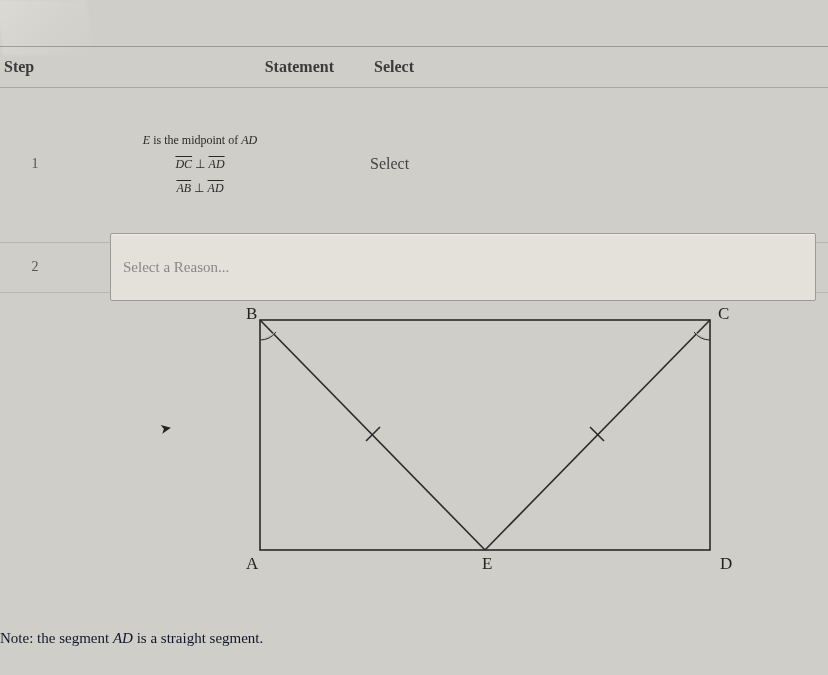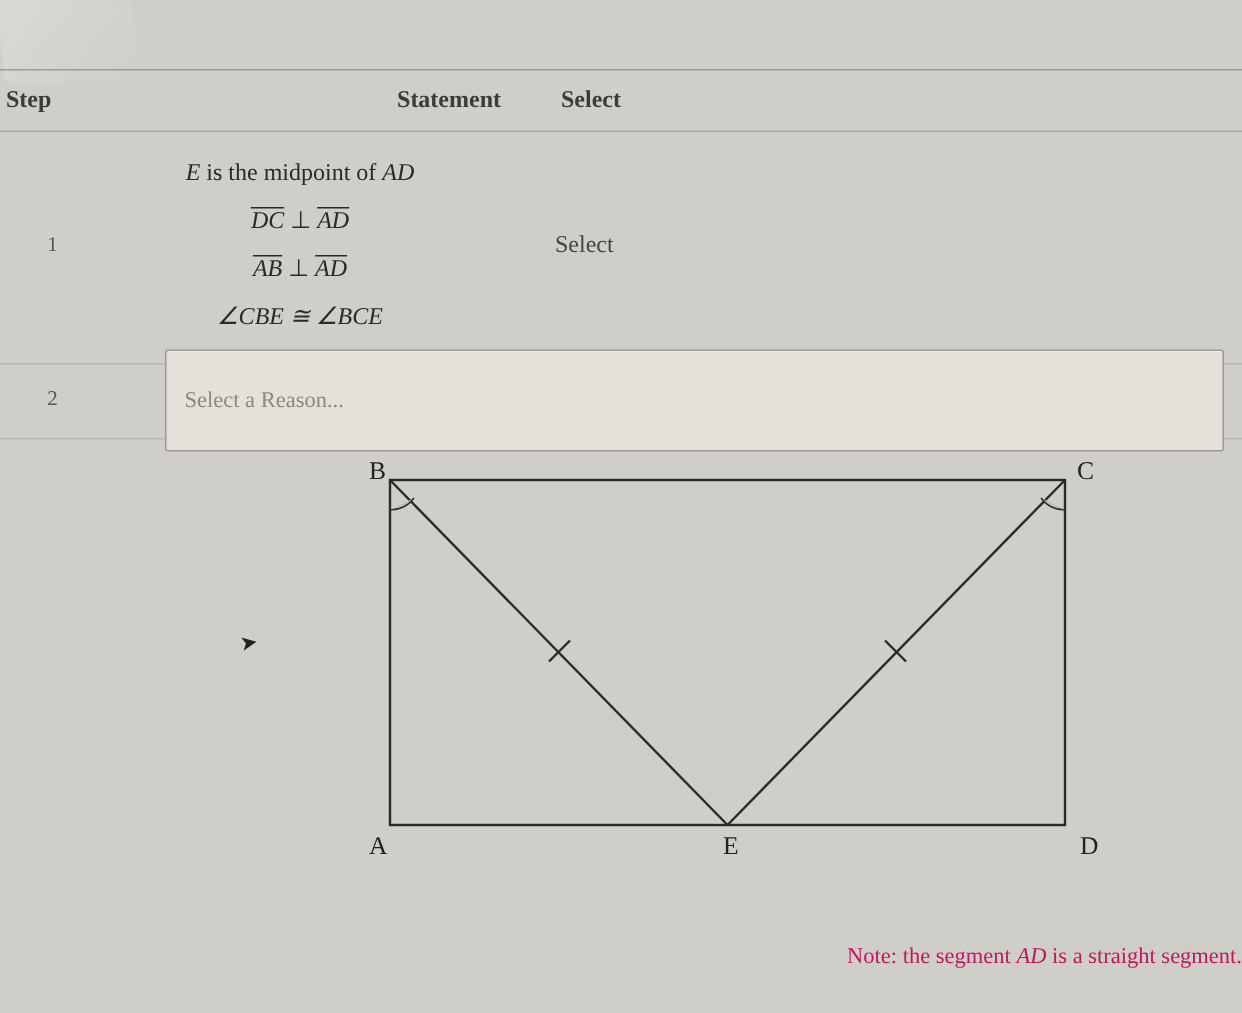--- a/index.html
+++ b/index.html
@@ -8,29 +8,29 @@
   
   .hdr{position:absolute;top:46px;left:0;right:0;height:40px;border-top:1px solid rgba(0,0,0,.25);border-bottom:1px solid rgba(0,0,0,.18);display:flex;align-items:center;font-weight:700;font-size:16px;color:#3b3b3b}
   .col-step{width:70px;padding-left:4px}
   .col-stmt{width:260px;text-align:right}
   .col-reas{padding-left:40px}
   
   .row{position:absolute;left:0;right:0;border-bottom:1px solid rgba(0,0,0,.12);display:flex;align-items:center}
   .row1{top:86px;height:156px}
   .row2{top:242px;height:50px}
   .step-num{width:70px;text-align:center;font-size:14px;color:#555}
-  .stmt-box{width:260px;text-align:center;font-size:16px;line-height:2.0}
+  .stmt-box{width:260px;text-align:center;font-size:12px;line-height:2.0}
   .over{text-decoration:overline}
   .reas-box{padding-left:40px;font-size:16px;color:#444;flex:1;display:flex;align-items:center}
   .select{border:1px solid #9d9a94;background:#e3e1da;border-radius:2px;height:34px;display:flex;align-items:center;padding:16px 12px;color:#8a8882;font-size:15px;flex:1;margin-right:12px;box-shadow:inset 0 1px 0 rgba(255,255,255,.4)}
   
   .fig{position:absolute;top:310px;left:230px;width:510px;height:300px}
   .fig svg{width:510px;height:260px}
   .lbl{position:absolute;font-size:17px;font-family:Georgia,serif;color:#222}
-  .note{position:absolute;top:630px;left:0;right:0;text-align:right;font-size:15px;color:#be185d}
+  .note{position:absolute;top:630px;left:0;right:0;text-align:left;font-size:15px;color:#0f172a}
   .ital{font-style:italic}
   .cursor{position:absolute;top:420px;left:160px;font-size:14px;color:#222;transform:rotate(-10deg)}
 </style>
 </head>
 <body>
 
 <div class="corner"></div>
 
 <div class="hdr">
   <div class="col-step">Step</div>
@@ -43,21 +43,20 @@
   <div class="stmt-box">
     <div>
       <span class="ital">E</span><span> is the midpoint of </span><span class="ital">AD</span>
     </div>
     <div>
       <span class="over ital">DC</span><span> ⊥ </span><span class="over ital">AD</span>
     </div>
     <div>
       <span class="over ital">AB</span><span> ⊥ </span><span class="over ital">AD</span>
     </div>
-    <div class="ital">∠CBE ≅ ∠BCE</div>
   </div>
   <div class="reas-box">Select</div>
 </div>
 
 <div class="row row2">
   <div class="step-num">2</div>
   <div class="reas-box">
     <div class="select">
       <span>Select a Reason...</span>
     </div>

